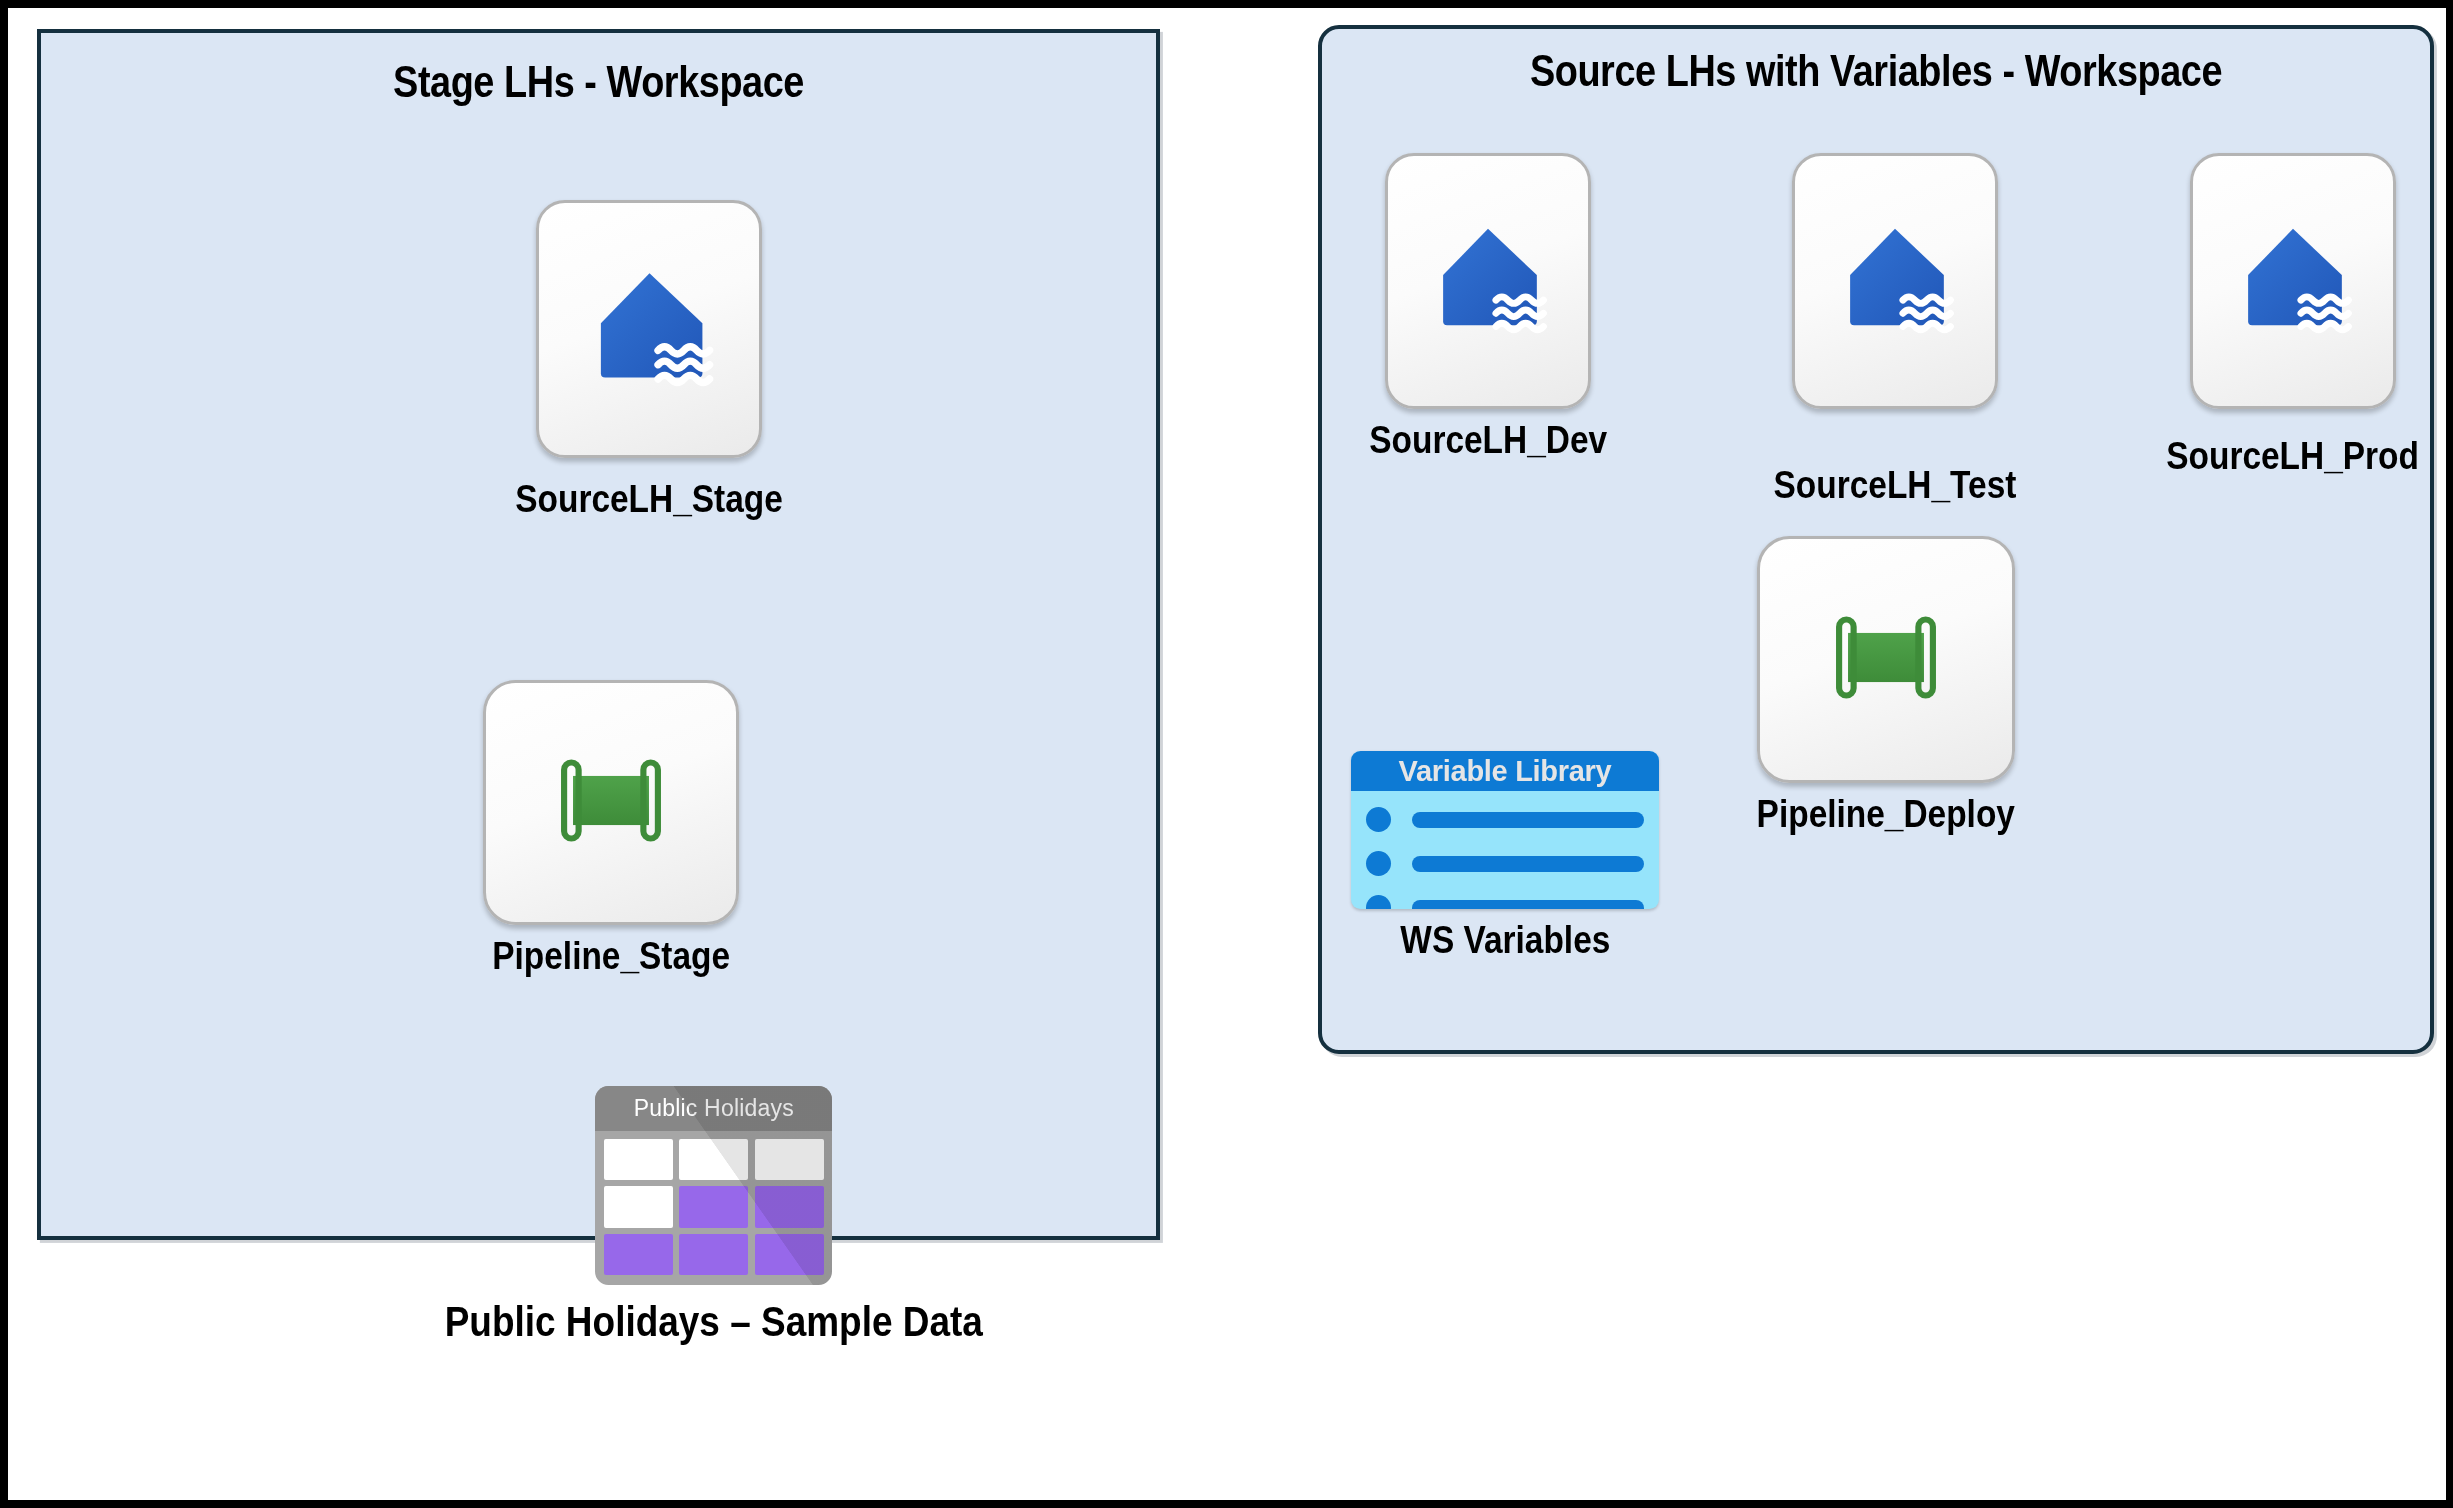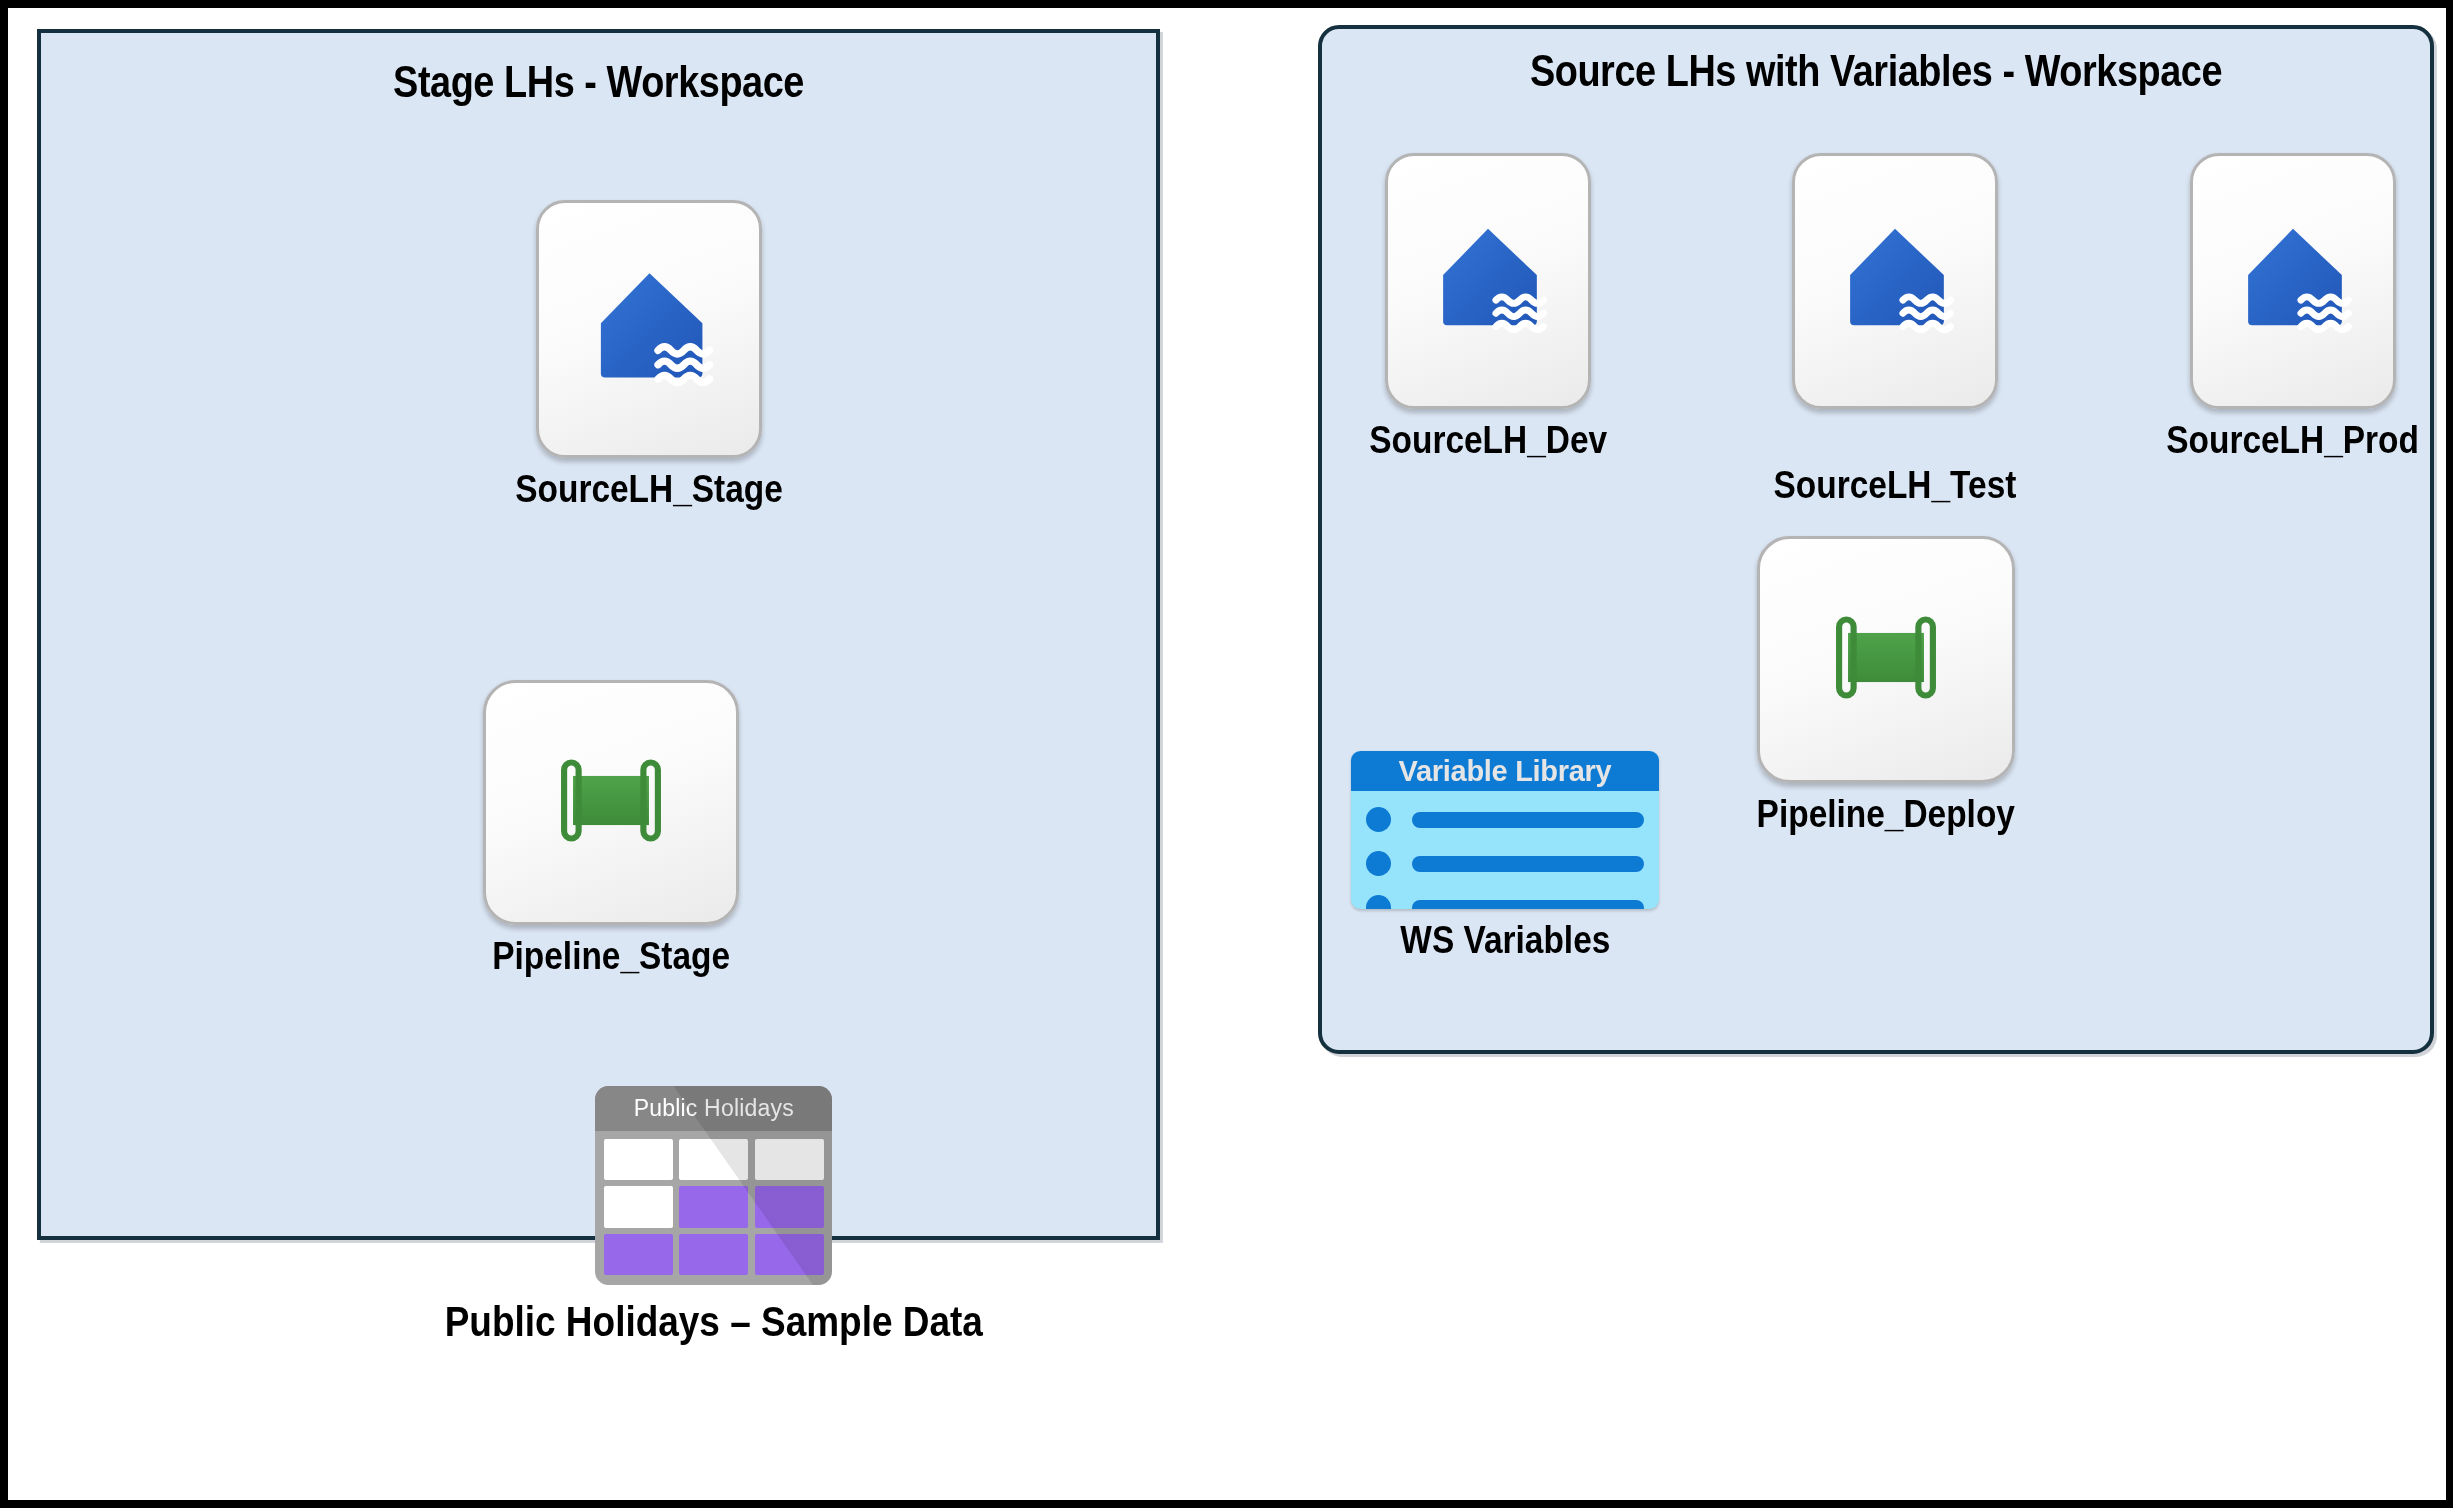--- a/index.html
+++ b/index.html
@@ -126,21 +126,21 @@
   }
 </style>
 </head>
 <body>
 
 <div id="canvas">
 
   <div class="panel" id="panel-stage">
     <div class="panel-title">Stage LHs - Workspace</div>
 
-    <div class="item" style="left:456px;top:167px;">
+    <div class="item" style="left:456px;top:167px;gap:10px;">
       <div class="tile lh">
         <span class="glyph">
           <svg width="143" height="143" viewBox="0 0 100 100">
             <defs>
               <linearGradient id="lhg1" x1="0" y1="0" x2="1" y2="1">
                 <stop offset="0" stop-color="#3273d4"></stop>
                   <stop offset="1" stop-color="#2157b8"></stop>
               </linearGradient>
             </defs>
             <path d="M50 12 L87 47 L87 82 Q87 85 84 85 L19 85 Q16 85 16 82 L16 47 Z" fill="url(#lhg1)"></path>
@@ -215,21 +215,21 @@
               <path d="M56 66 q4.5 -5 9 0 t9 0 t9 0 t9 0"></path>
               <path d="M56 76 q4.5 -5 9 0 t9 0 t9 0 t9 0"></path>
               <path d="M56 86 q4.5 -5 9 0 t9 0 t9 0 t9 0"></path>
             </g>
           </svg>
         </span>
       </div>
       <div class="caption">SourceLH_Test</div>
     </div>
 
-    <div class="item" style="left:827px;top:124px;">
+    <div class="item" style="left:827px;top:124px;gap:16px;">
       <div class="tile lh-sm">
         <span class="glyph">
           <svg width="132" height="132" viewBox="0 0 100 100">
             <defs>
               <linearGradient id="lhg4" x1="0" y1="0" x2="1" y2="1">
                 <stop offset="0" stop-color="#3273d4"></stop>
                   <stop offset="1" stop-color="#2157b8"></stop>
               </linearGradient>
             </defs>
             <path d="M50 12 L87 47 L87 82 Q87 85 84 85 L19 85 Q16 85 16 82 L16 47 Z" fill="url(#lhg4)"></path>

